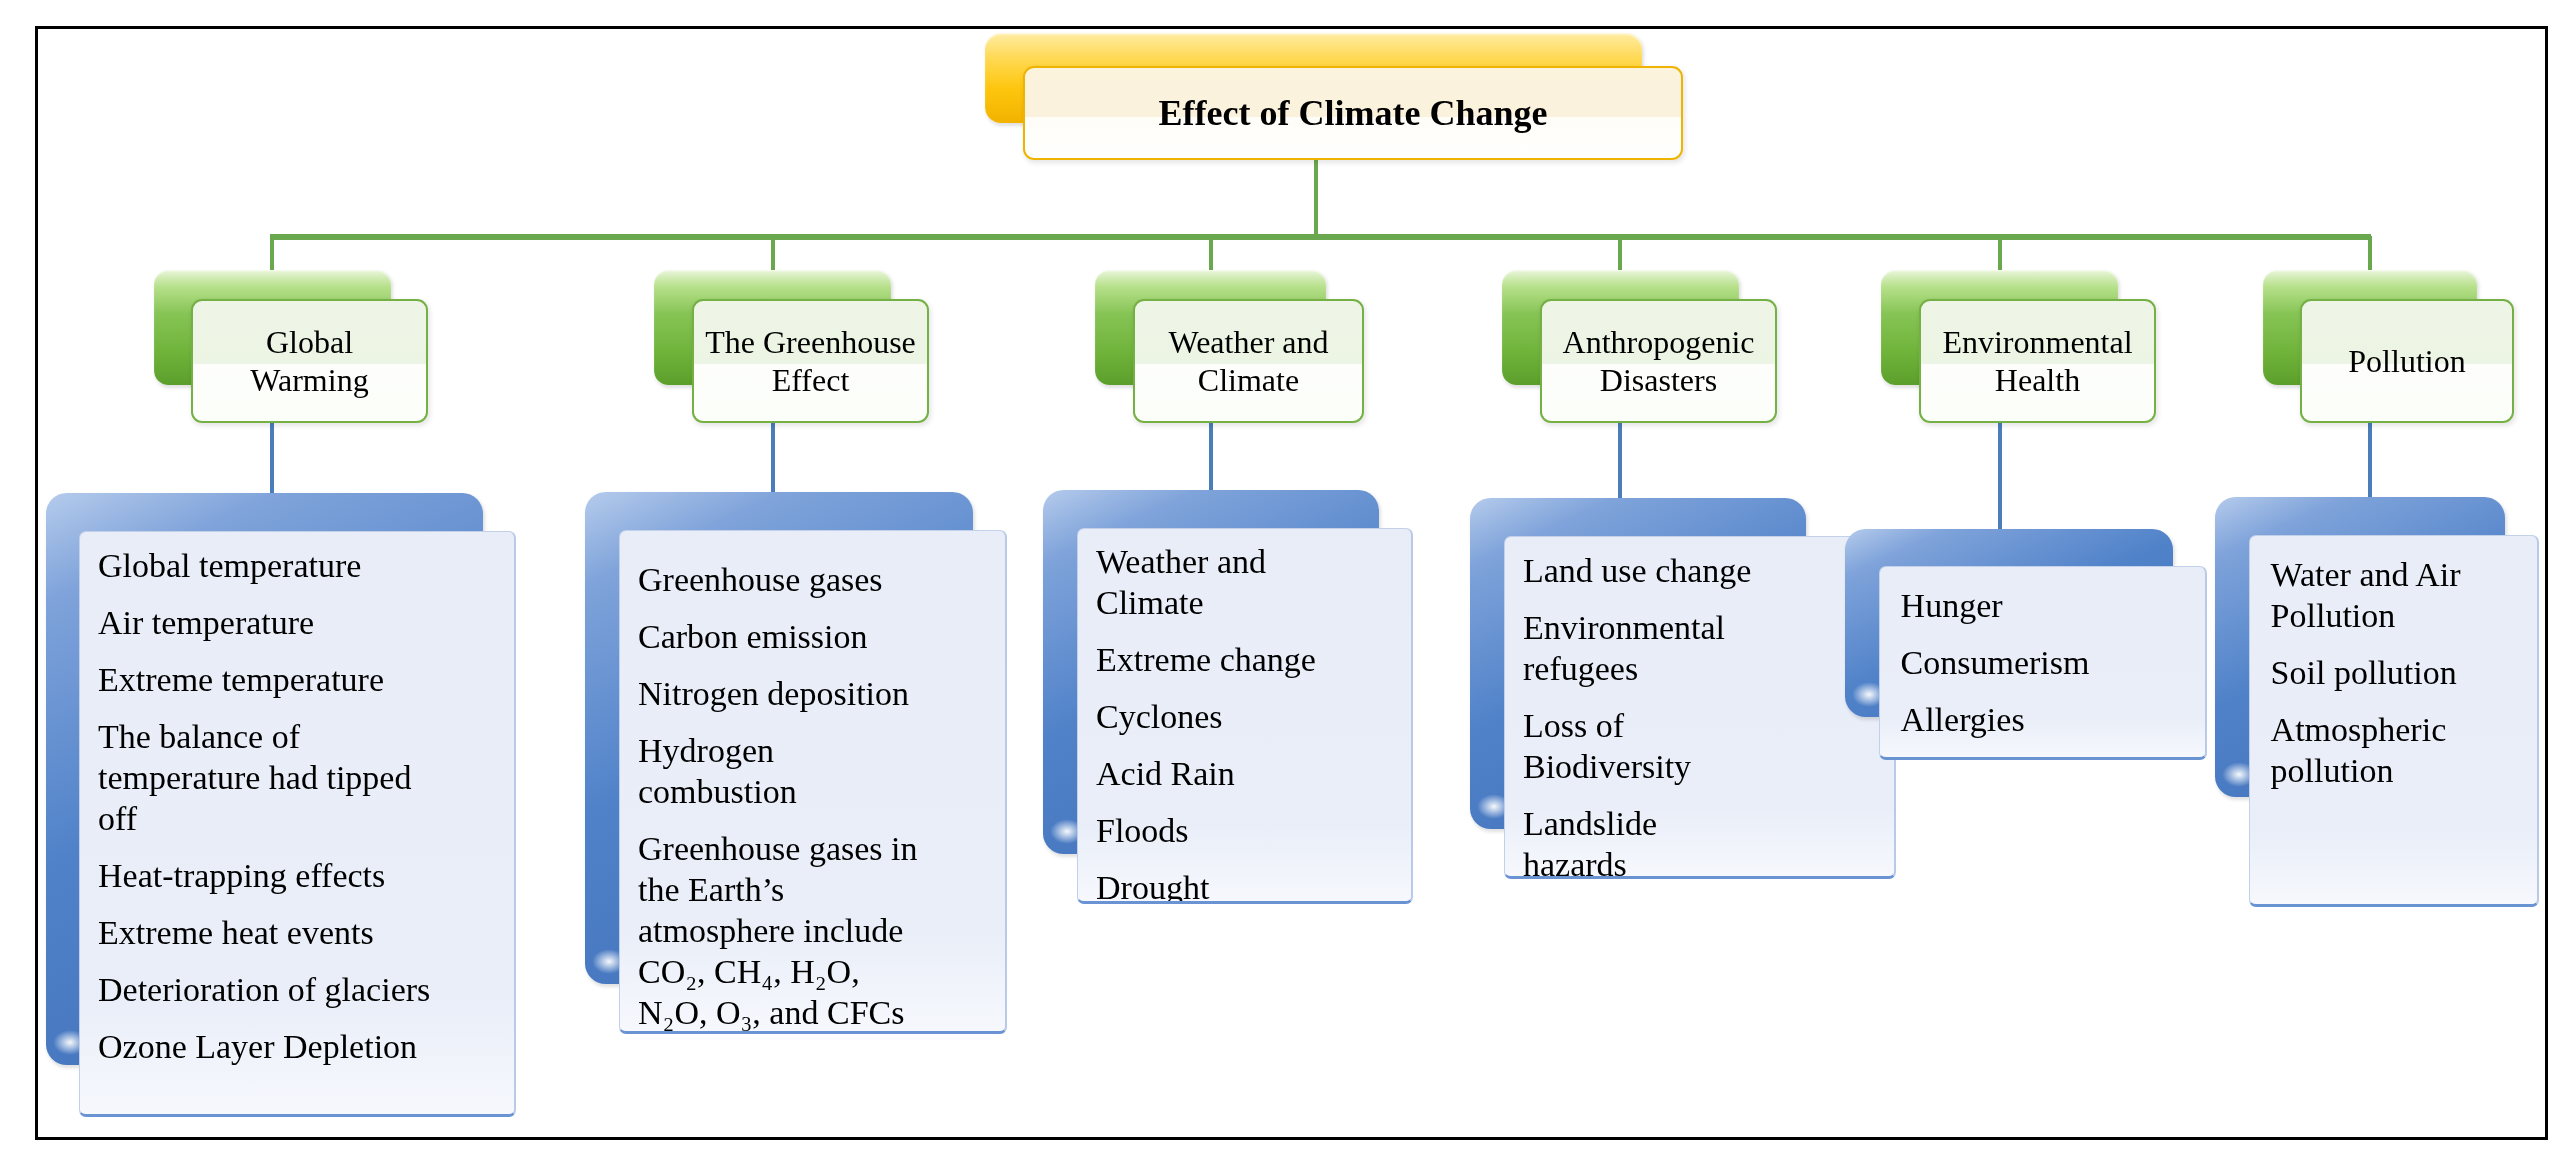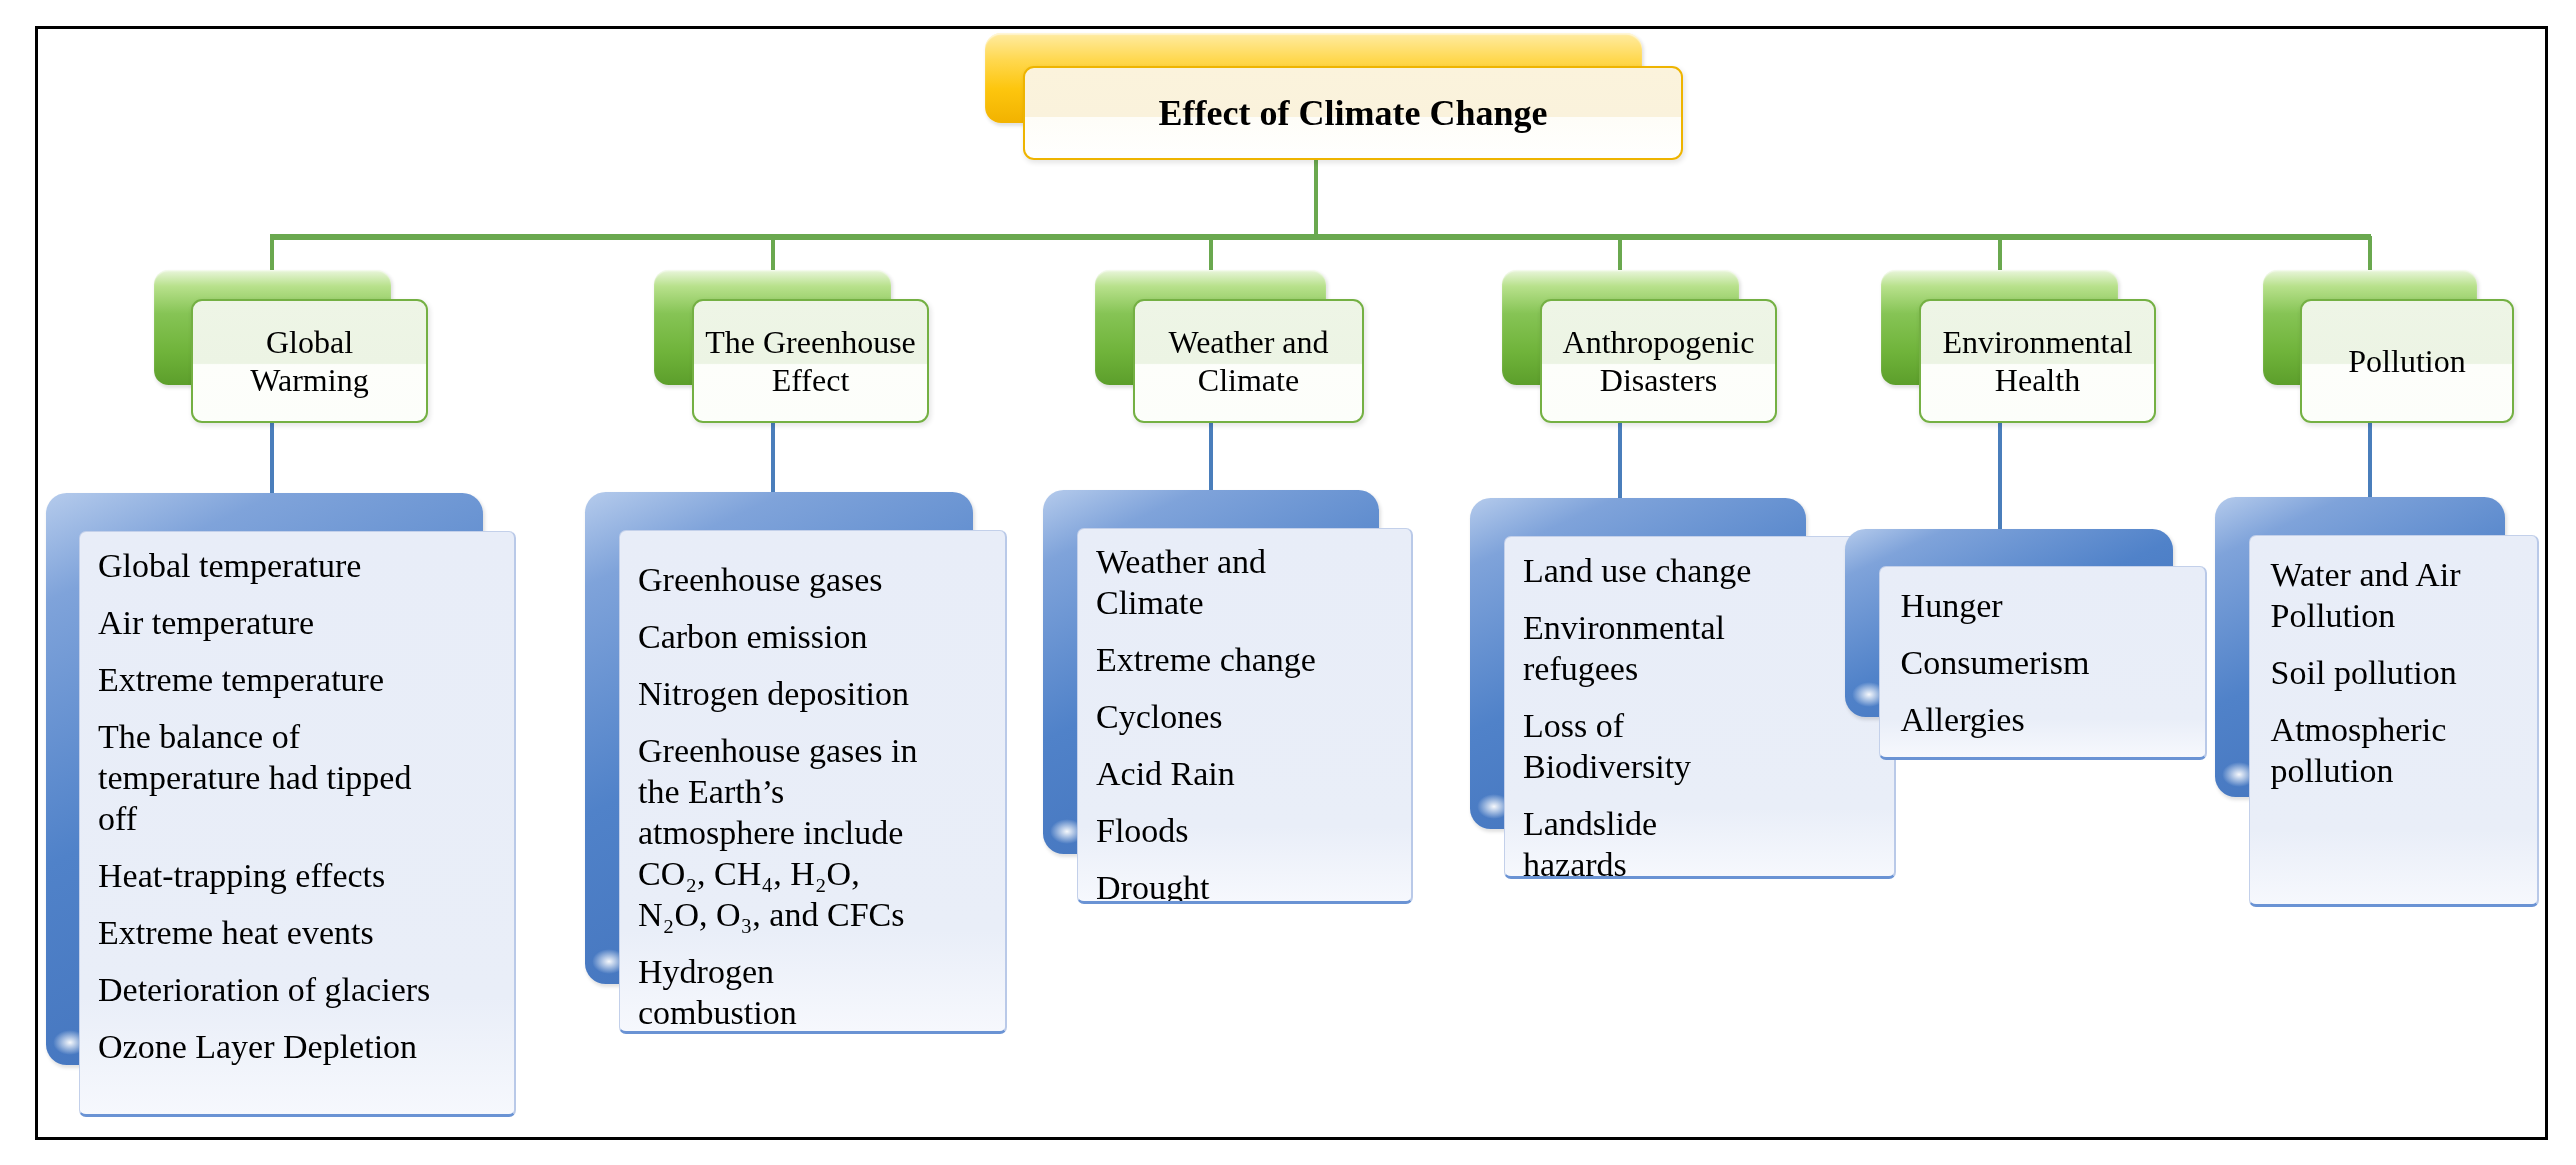--- a/index.html
+++ b/index.html
@@ -102,26 +102,26 @@
 off</p><p>Heat-trapping effects</p><p>Extreme heat events</p><p>Deterioration of glaciers</p><p>Ozone Layer Depletion</p></div>
   </div>
 
   <div>
     <div class="green-back" style="left:654px;top:270px;width:237px;height:115px"></div>
     <div class="hdr-front" style="left:692px;top:299px;width:237px;height:124px">
       <span>The Greenhouse
 Effect</span>
     </div>
     <div class="blue-back" style="left:585px;top:492px;width:388px;height:492px"></div>
-    <div class="list-front" style="left:619px;top:530px;width:388px;height:504px;padding:28px 9px 0 18px"><p>Greenhouse gases</p><p>Carbon emission</p><p>Nitrogen deposition</p><p>Greenhouse gases in
+    <div class="list-front" style="left:619px;top:530px;width:388px;height:504px;padding:28px 9px 0 18px"><p>Greenhouse gases</p><p>Carbon emission</p><p>Nitrogen deposition</p><p>Hydrogen
+combustion</p><p>Greenhouse gases in
 the Earth’s
 atmosphere include
 CO₂, CH₄, H₂O,
-N₂O, O₃, and CFCs</p><p>Hydrogen
-combustion</p></div>
+N₂O, O₃, and CFCs</p></div>
   </div>
 
   <div>
     <div class="green-back" style="left:1095px;top:270px;width:231px;height:115px"></div>
     <div class="hdr-front" style="left:1133px;top:299px;width:231px;height:124px">
       <span>Weather and
 Climate</span>
     </div>
     <div class="blue-back" style="left:1043px;top:490px;width:336px;height:364px"></div>
     <div class="list-front" style="left:1077px;top:528px;width:336px;height:376px;padding:12px 7.3px 0 18px"><p>Weather and

